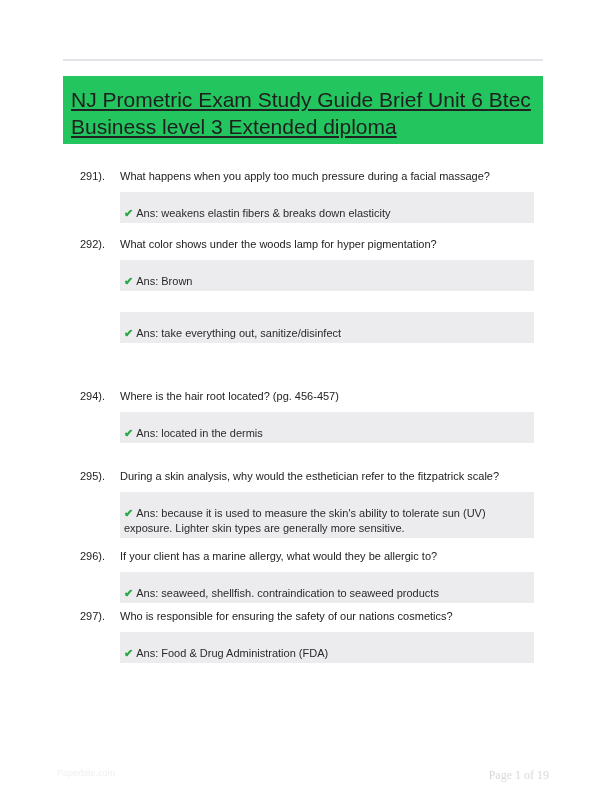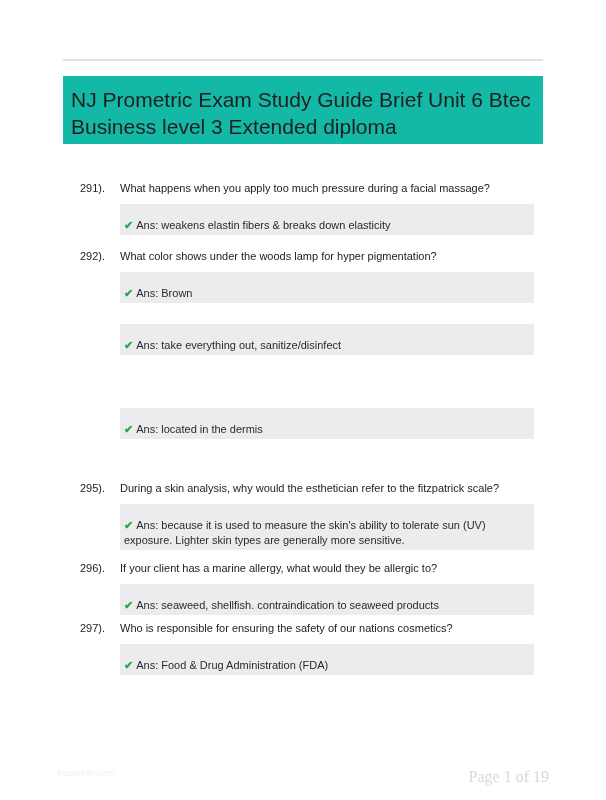--- a/index.html
+++ b/index.html
@@ -1,28 +1,28 @@
 <!DOCTYPE html>
 <html><head>
 <meta charset="utf-8">
 <style>
   html, body { margin: 0; padding: 0; background: #ffffff; }
   body { width: 606px; height: 800px; position: relative; overflow: hidden;
          font-family: "Liberation Sans", sans-serif; color: #222; }
   .top-rule { position: absolute; left: 63px; top: 59px; width: 480px; height: 2px; background: #e2e3e6; }
-  .title-box { position: absolute; left: 63px; top: 76px; width: 480px; height: 68px; background: #14b8a6; box-sizing: border-box; padding: 10px 8px 0 8px; }
+  .title-box { position: absolute; left: 63px; top: 76px; width: 480px; height: 68px; background: #22c55e; box-sizing: border-box; padding: 10px 8px 0 8px; text-decoration: underline; }
   .title-text { font-size: 21px; line-height: 27px; color: #1f1f1f; margin: 0; font-weight: normal; }
-  .qa { position: absolute; left: 80px; width: 456px; margin-top: 12px; }
+  .qa { position: absolute; left: 80px; width: 456px; }
   .q-row { display: flex; font-size: 11px; line-height: 16px; color: #222; }
   .q-num { width: 40px; flex: 0 0 40px; }
   .q-text { flex: 1; }
   .ans { margin-left: 40px; margin-top: 8px; background: #ececef; padding: 14px 4px 2px 4px; font-size: 11px; line-height: 15px; color: #2a2a2a; width: 406px; }
   .check { color: #2aa843; font-weight: bold; font-size: 11px; margin-right: 3px; }
   .footer-left { position: absolute; left: 57px; top: 768px; font-size: 9px; color: #f0f0f0; }
-  .footer-right { position: absolute; right: 57px; top: 768px; font-family: "Liberation Serif", serif; font-size: 16px; color: #d8d8d8; }
+  .footer-right { position: absolute; right: 57px; top: 768px; font-family: "Liberation Serif", serif; font-size: 12px; color: #d8d8d8; }
 </style>
 </head>
 <body>
 
 <div class="top-rule"></div>
 
 <div class="title-box">
   <h1 class="title-text">NJ Prometric Exam Study Guide Brief Unit 6 Btec Business level 3 Extended diploma</h1>
 </div>
 
@@ -40,20 +40,24 @@
       <span class="q-text">What color shows under the woods lamp for hyper pigmentation?</span>
     </div>
   <div class="ans"><span class="check">✔</span><span>Ans: Brown</span></div>
 </div>
 
 <div class="qa" style="top:304px">
   <div class="ans"><span class="check">✔</span><span>Ans: take everything out, sanitize/disinfect</span></div>
 </div>
 
 <div class="qa" style="top:388px">
+  <div class="q-row">
+      <span class="q-num">294).</span>
+      <span class="q-text">Where is the hair root located? (pg. 456-457)</span>
+    </div>
   <div class="ans"><span class="check">✔</span><span>Ans: located in the dermis</span></div>
 </div>
 
 <div class="qa" style="top:468px">
   <div class="q-row">
       <span class="q-num">295).</span>
       <span class="q-text">During a skin analysis, why would the esthetician refer to the fitzpatrick scale?</span>
     </div>
   <div class="ans"><span class="check">✔</span><span>Ans: because it is used to measure the skin's ability to tolerate sun (UV) exposure. Lighter skin types are generally more sensitive.</span></div>
 </div>

